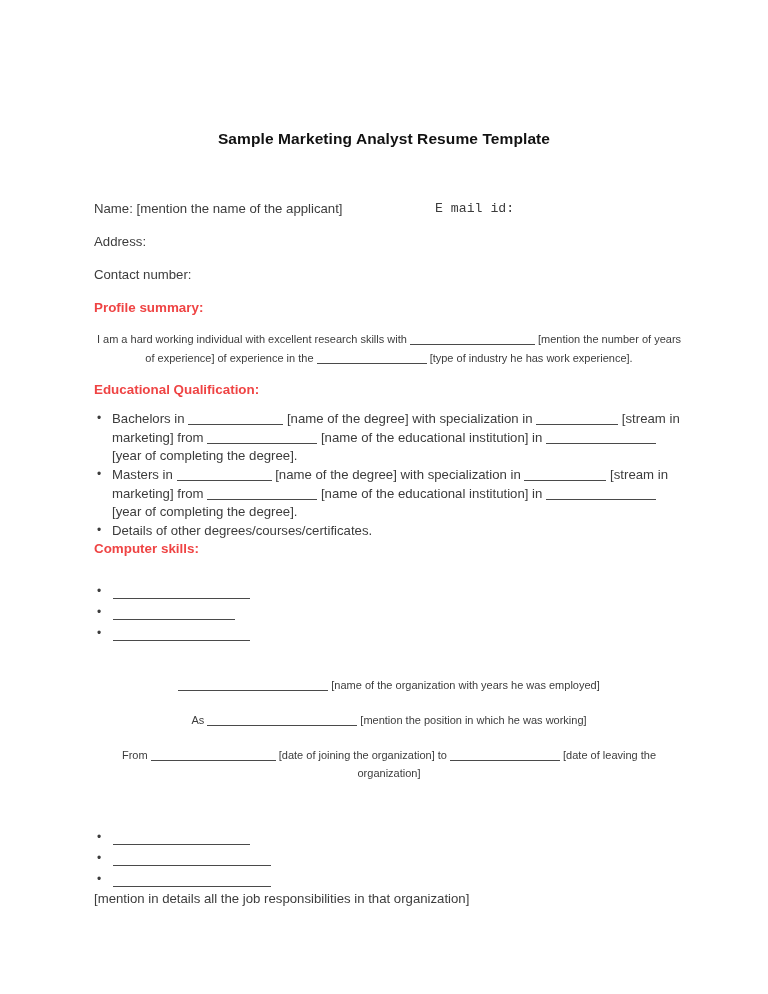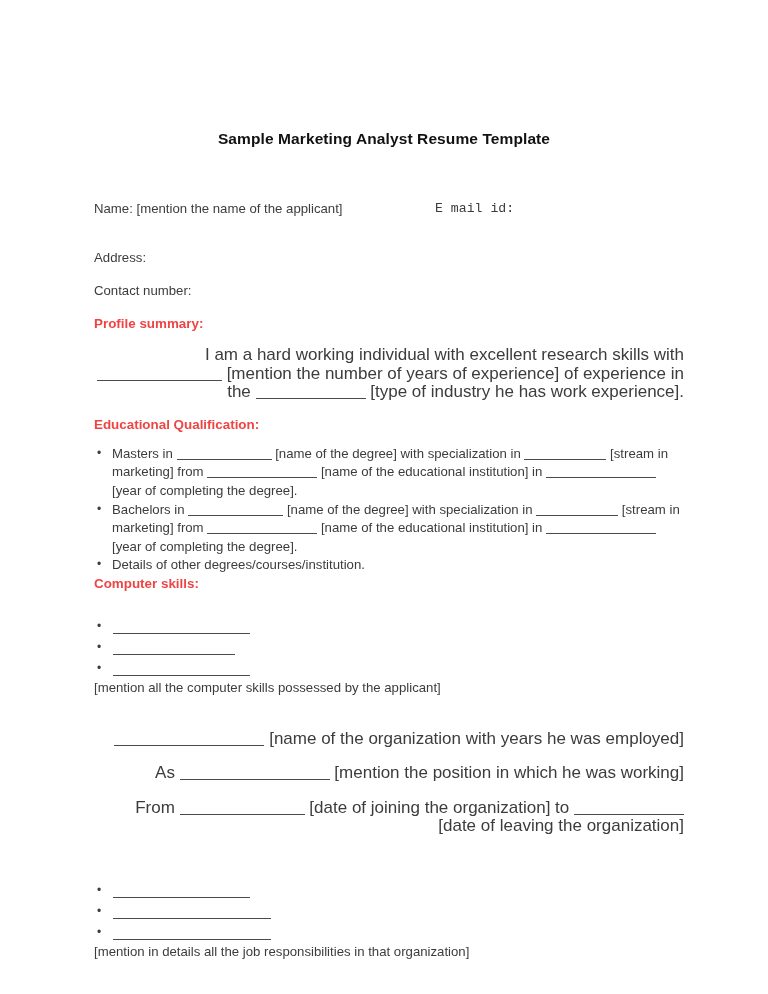--- a/index.html
+++ b/index.html
@@ -38,39 +38,38 @@
     top: 200px;
     width: 590px;
   }
   .row-line {
     position: relative;
     font-size: 13.2px;
     line-height: 17px;
     color: #3c3c3c;
   }
   .ident-row {
-    margin-bottom: 16px;
   }
   .ident-row .email-col {
     position: absolute;
     left: 341px;
     top: 0;
     font-family: Liberation Mono, monospace;
   }
   .heading {
     font-size: 13.4px;
     font-weight: bold;
     color: #ef4444;
     line-height: 17px;
   }
   .para {
-    font-size: 17px;
+    font-size: 11px;
     line-height: 18.6px;
     color: #3c3c3c;
-    text-align: right;
+    text-align: center;
   }
   .gap-12 { height: 12px; }
   .gap-14 { height: 14px; }
   .gap-16 { height: 16px; }
   .gap-18 { height: 18px; }
   .gap-20 { height: 20px; }
   .gap-24 { height: 24px; }
 
   
   .blank {
@@ -163,52 +162,51 @@
       <span>[mention the number of years of experience] of experience in the</span>
       <span class="blank b-lg"></span>
       <span>[type of industry he has work experience].</span>
     </div>
 
     <div class="gap-14"></div>
     <div class="heading">Educational Qualification:</div>
 
     <div class="gap-12"></div>
     <ul class="bullets">
+      <li><span>Bachelors in</span>
+        <span class="blank b-md"></span>
+        <span>[name of the degree] with specialization in</span>
+        <span class="blank b-sm"></span>
+        <span>[stream in marketing] from</span>
+        <span class="blank b-lg"></span>
+        <span>[name of the educational institution] in</span>
+        <span class="blank b-lg"></span>
+        <span>[year of completing the degree].</span>
+      </li>
       <li><span>Masters in</span>
         <span class="blank b-md"></span>
         <span>[name of the degree] with specialization in</span>
         <span class="blank b-sm"></span>
         <span>[stream in marketing] from</span>
         <span class="blank b-lg"></span>
         <span>[name of the educational institution] in</span>
         <span class="blank b-lg"></span>
         <span>[year of completing the degree].</span>
       </li>
-      <li><span>Bachelors in</span>
-        <span class="blank b-md"></span>
-        <span>[name of the degree] with specialization in</span>
-        <span class="blank b-sm"></span>
-        <span>[stream in marketing] from</span>
-        <span class="blank b-lg"></span>
-        <span>[name of the educational institution] in</span>
-        <span class="blank b-lg"></span>
-        <span>[year of completing the degree].</span>
-      </li>
-      <li>Details of other degrees/courses/institution.</li>
+      <li>Details of other degrees/courses/certificates.</li>
     </ul>
 
     <div class="heading">Computer skills:</div>
 
     <div class="gap-24"></div>
     <ul class="bullets line-bullets">
       <li><span class="rule r-1"></span></li>
       <li><span class="rule r-2"></span></li>
       <li><span class="rule r-3"></span></li>
     </ul>
-    <div class="note">[mention all the computer skills possessed by the applicant]</div>
 
     <div class="gap-14"></div>
 
     <div class="gap-18"></div>
     <div class="para"><span class="blank b-xxl"></span>
       <span>[name of the organization with years he was employed]</span>
     </div>
 
     <div class="gap-16"></div>
     <div class="para"><span>As</span>

